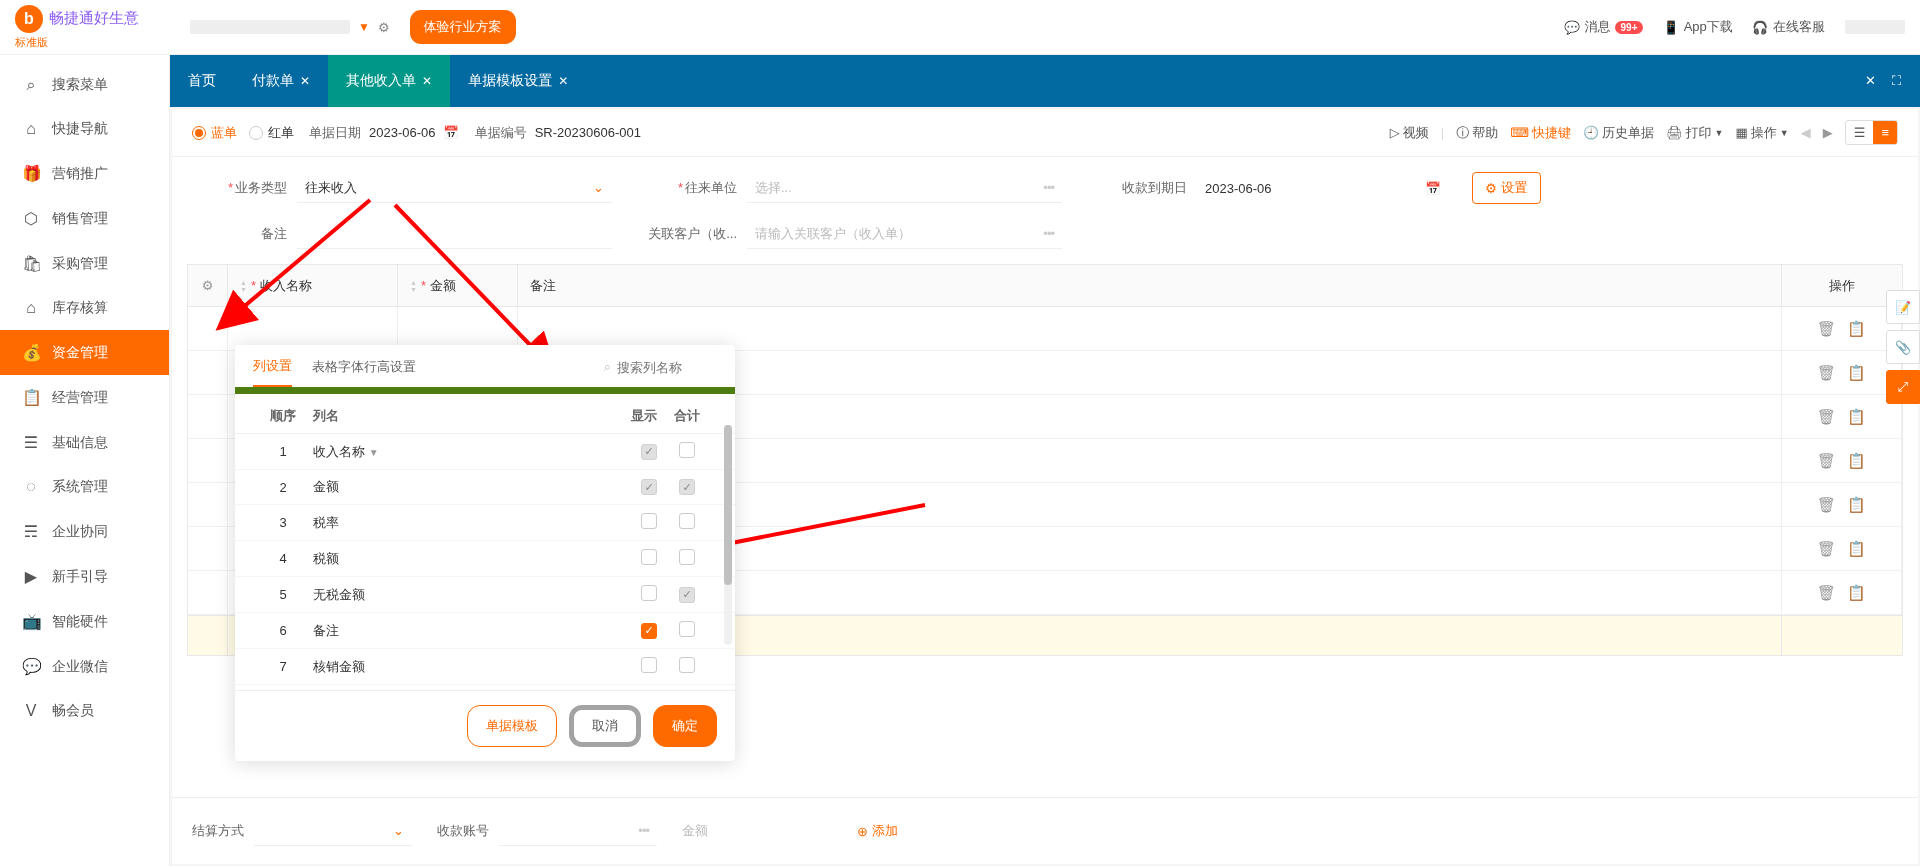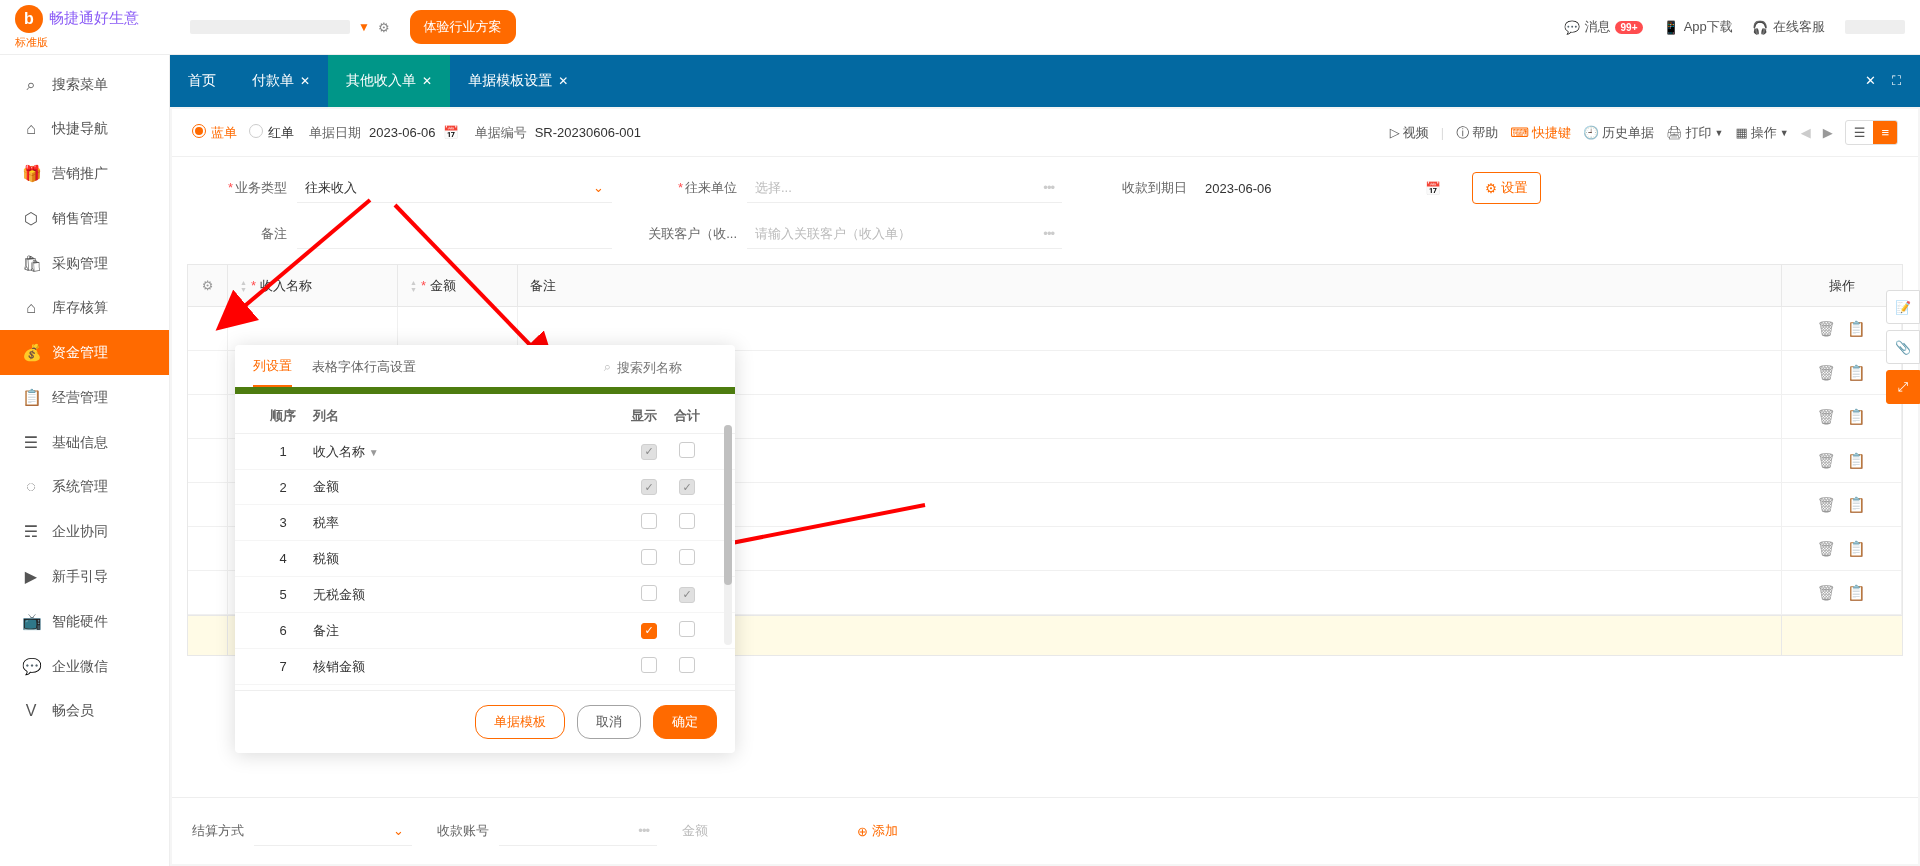--- a/index.html
+++ b/index.html
@@ -24,21 +24,21 @@
 .content{flex:1;display:flex;flex-direction:column;overflow:hidden}
 .tabs{background:#0369a1;height:52px;display:flex;align-items:center}
 .tab{padding:0 18px;height:100%;display:flex;align-items:center;color:#fff;cursor:pointer;font-size:14px}
 .tab.active{background:#009688}
 .tab .close{margin-left:6px;font-size:12px}
 .tab-ctrl{margin-left:auto;display:flex;gap:8px;padding:0 15px;color:#fff}
 .tab-ctrl span{cursor:pointer;padding:4px}
 .panel{background:#fff;margin:2px;flex:1;display:flex;flex-direction:column;overflow:hidden}
 .toolbar{height:48px;display:flex;align-items:center;padding:0 20px;border-bottom:1px solid #f0f0f0;gap:15px}
 .radio-grp{display:flex;gap:12px}
-.radio{display:flex;align-items:flex-start;gap:5px;cursor:pointer}
+.radio{display:flex;align-items:center;gap:5px;cursor:pointer}
 .radio .dot{width:14px;height:14px;border:1px solid #ccc;border-radius:50%;display:flex;align-items:center;justify-content:center}
 .radio.checked .dot{border-color:#ff6a00}
 .radio.checked .dot::after{content:"";width:8px;height:8px;background:#ff6a00;border-radius:50%}
 .radio.checked{color:#ff6a00}
 .tb-field{display:flex;align-items:center;gap:8px}
 .tb-field label{color:#666}
 .tb-actions{margin-left:auto;display:flex;align-items:center;gap:12px;color:#555}
 .tb-actions .act{display:flex;align-items:center;gap:3px;cursor:pointer}
 .view-toggle{display:flex;border:1px solid #ddd;border-radius:3px;overflow:hidden}
 .view-toggle span{padding:4px 8px;cursor:pointer}
@@ -84,21 +84,21 @@
 .pcol-seq{width:60px;text-align:center}
 .pcol-name{flex:1}
 .pcol-show{width:70px;text-align:right}
 .pcol-sum{width:60px;text-align:center}
 .chk{width:16px;height:16px;border:1px solid #ccc;border-radius:3px;display:inline-flex;align-items:center;justify-content:center;margin:0 auto}
 .chk.on{background:#ff6a00;border-color:#ff6a00;color:#fff;font-size:11px}
 .chk.gray{background:#e0e0e0;border-color:#d0d0d0;color:#888;font-size:11px}
 .pop-footer{display:flex;justify-content:flex-end;gap:12px;padding:14px 18px;border-top:1px solid #eee}
 .btn{padding:7px 18px;border-radius:13px;cursor:pointer;font-size:13px}
 .btn-primary{background:#ff6a00;color:#fff;border:1px solid #ff6a00}
-.btn-default{background:#fff;color:#555;border:1px solid #a3a3a3}
+.btn-default{background:#fff;color:#555;border:5px solid #a3a3a3}
 .btn-tpl{background:#fff;color:#ff6a00;border:1px solid #ff6a00}
 .arrow{position:absolute;z-index:50;pointer-events:none}
 .arrow svg{overflow:visible}
 .float-right{position:absolute;right:0;top:290px;display:flex;flex-direction:column;gap:6px}
 .float-right .fbtn{width:34px;height:34px;background:#fff;border:1px solid #ddd;display:flex;align-items:center;justify-content:center;color:#999;cursor:pointer;border-radius:3px 0 0 3px}
 .float-right .fbtn.active{background:#ff6a00;color:#fff;border-color:#ff6a00}
 .scrollbar-track{position:absolute;right:3px;top:370px;width:8px;height:240px;background:#f0f0f0;border-radius:4px}
 .scrollbar-thumb{width:8px;height:160px;background:#c0c0c0;border-radius:4px}
 </style>
 </head>

